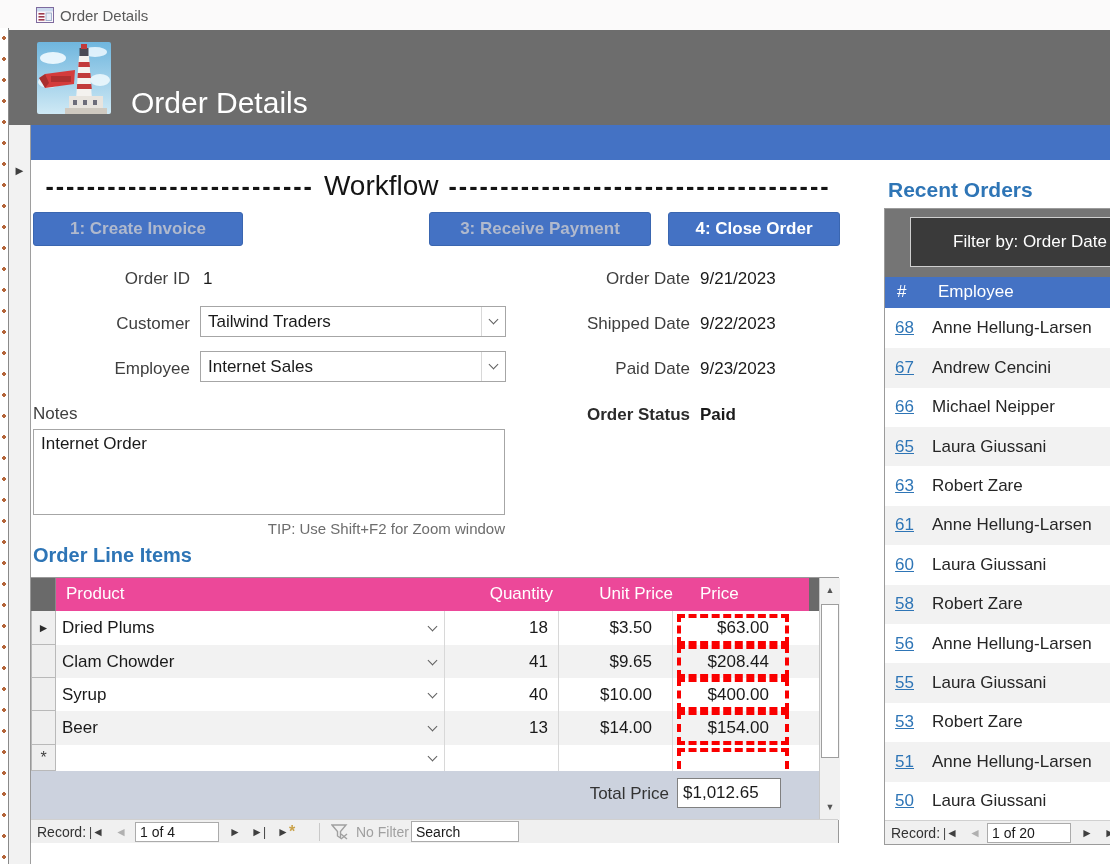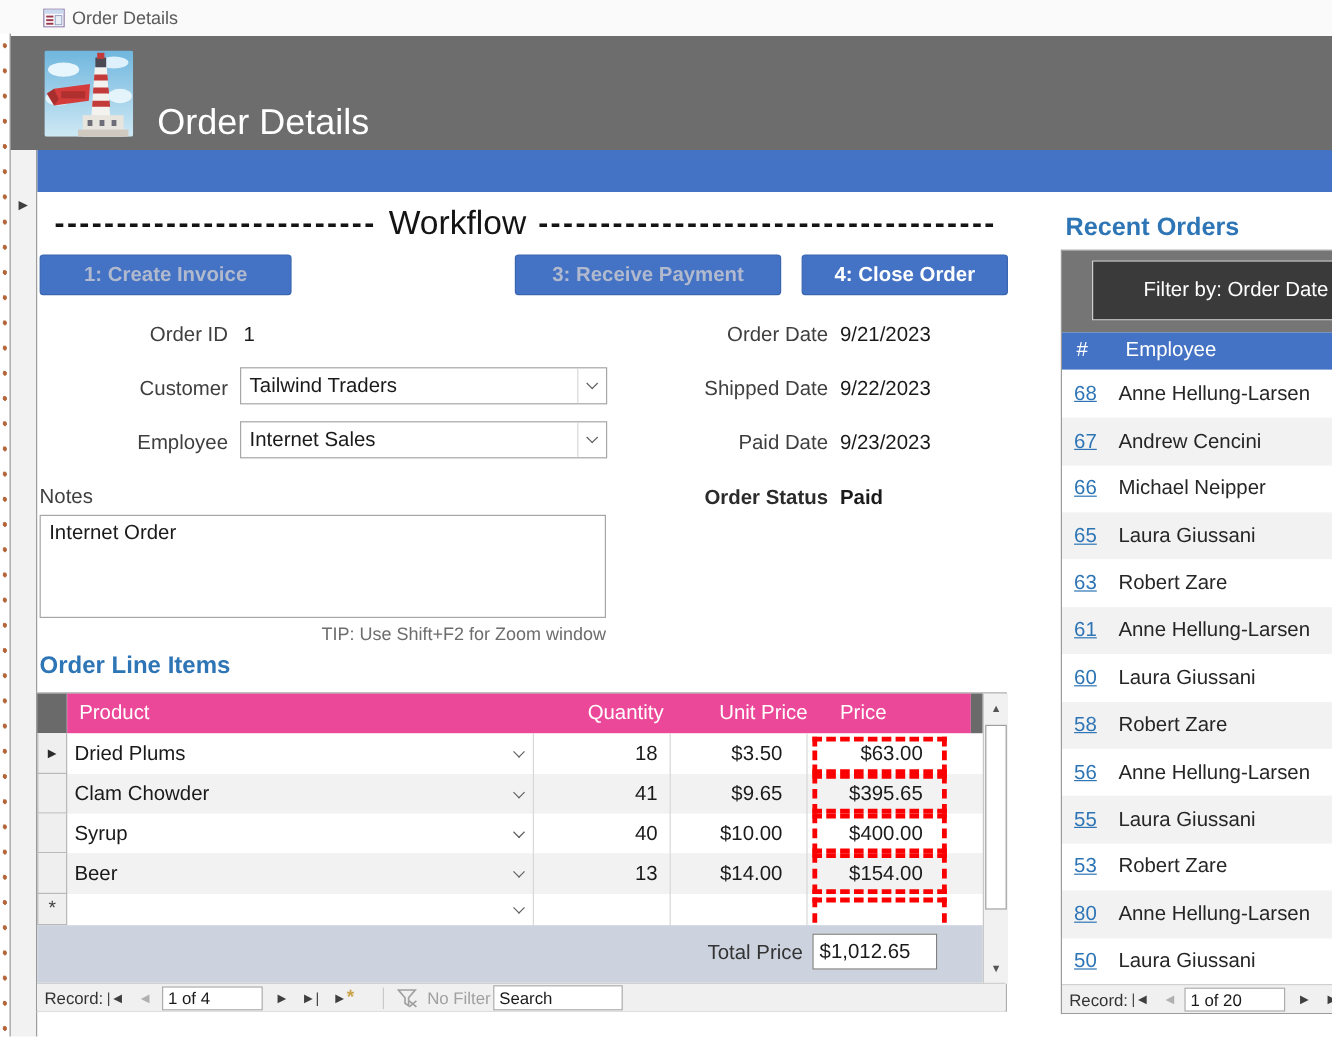--- a/index.html
+++ b/index.html
@@ -204,21 +204,21 @@
     </div>
 
     <div class="sf sfrow" style="top:67px;height:33px;background:#f2f2f2">
       <div class="sfsel"></div>
       <div class="cell cprod">
           <span>Clam Chowder</span>
           <span class="rowcombo chev"></span>
         </div>
       <div class="cell cqty">41</div>
       <div class="cell cunit">$9.65</div>
-      <div class="cell cprice">$395.65</div>
+      <div class="cell cprice">$208.44</div>
     </div>
 
     <div class="sf sfrow" style="top:100px;height:33px">
       <div class="sfsel"></div>
       <div class="cell cprod">
           <span>Syrup</span>
           <span class="rowcombo chev"></span>
         </div>
       <div class="cell cqty">40</div>
       <div class="cell cunit">$10.00</div>
@@ -339,21 +339,21 @@
       </div>
     <div class="sf rorow alt" style="top:454.4px">
         <span class="ronum">55</span>
         <span class="roname">Laura Giussani</span>
       </div>
     <div class="sf rorow" style="top:493.8px">
         <span class="ronum">53</span>
         <span class="roname">Robert Zare</span>
       </div>
     <div class="sf rorow alt" style="top:533.2px">
-        <span class="ronum">80</span>
+        <span class="ronum">51</span>
         <span class="roname">Anne Hellung-Larsen</span>
       </div>
     <div class="sf rorow" style="top:572.6px">
         <span class="ronum">50</span>
         <span class="roname">Laura Giussani</span>
       </div>
 
     <div class="sf navbar" style="left:0;top:611px;width:233px;height:24px">
       <div class="navitem" style="left:6px">Record:</div>
       <div class="navitem navglyph" style="left:58px">|◄</div>

